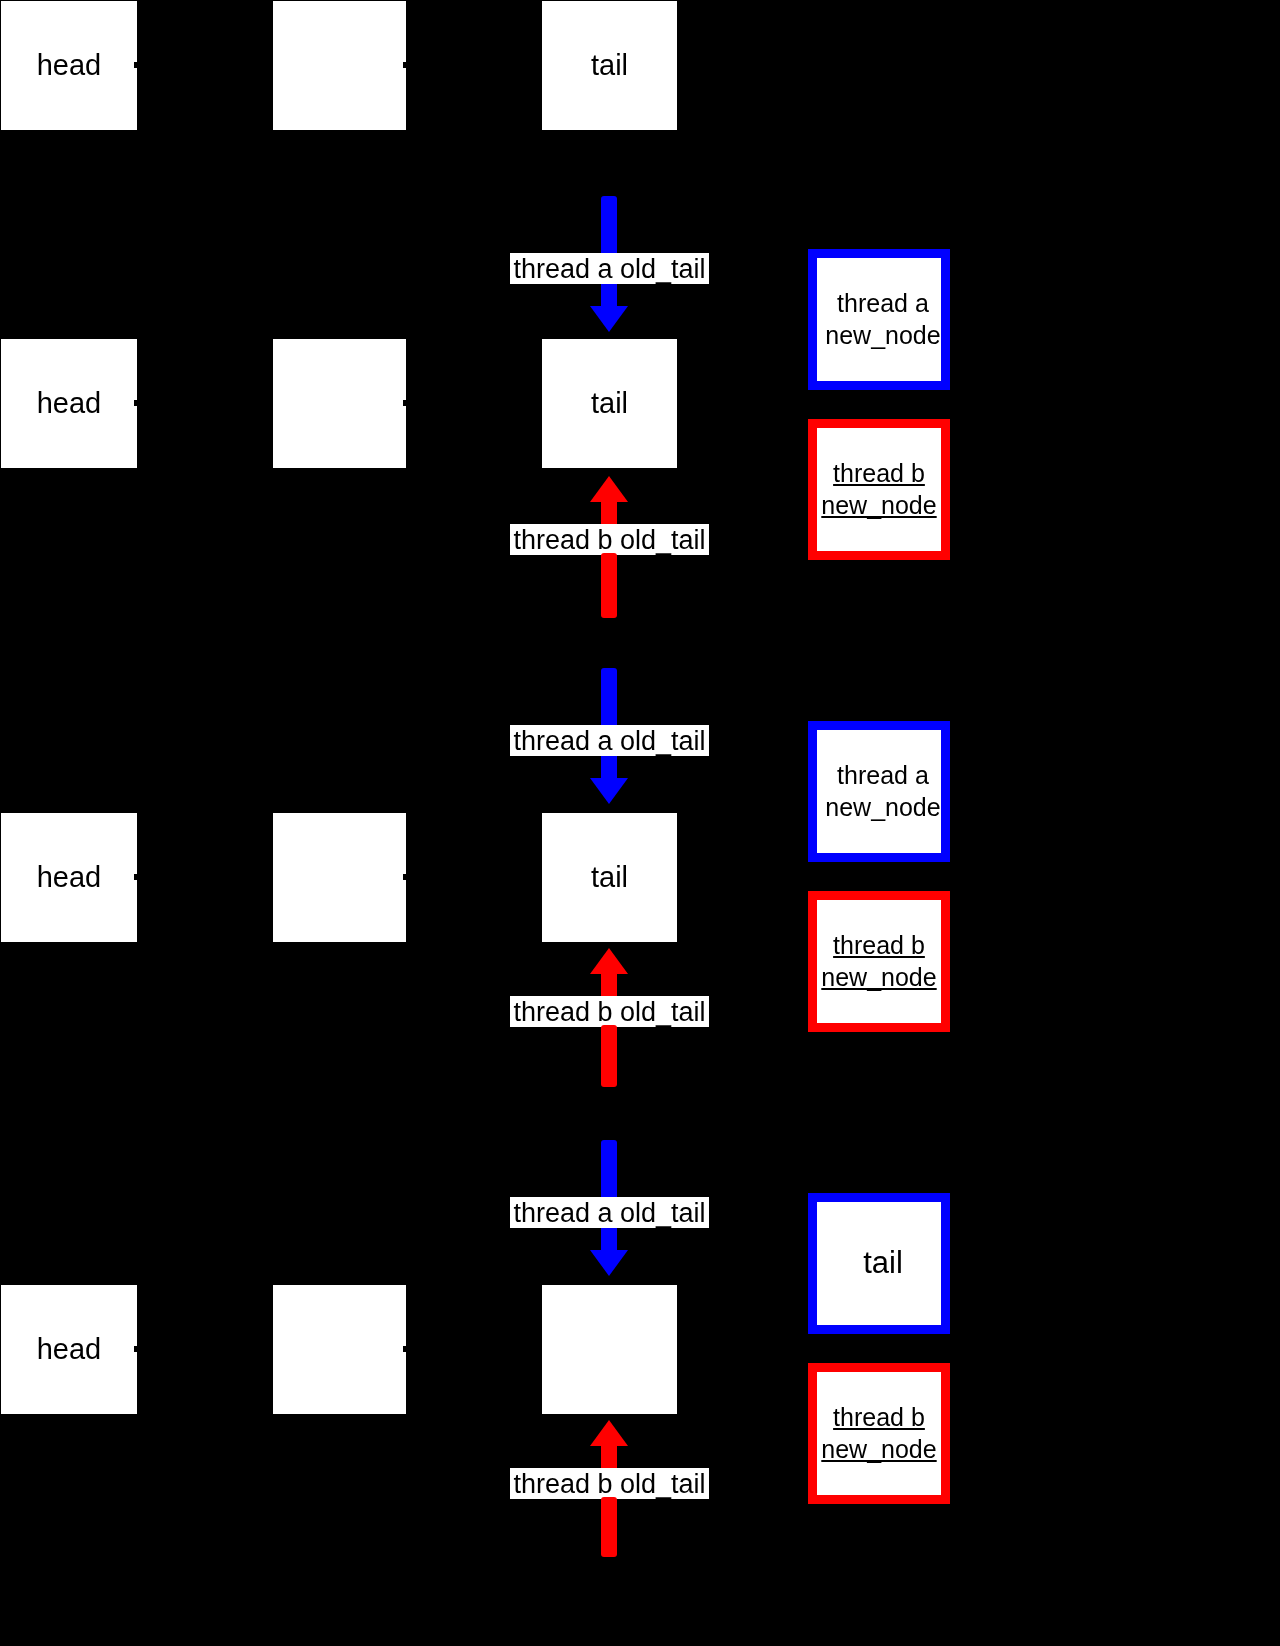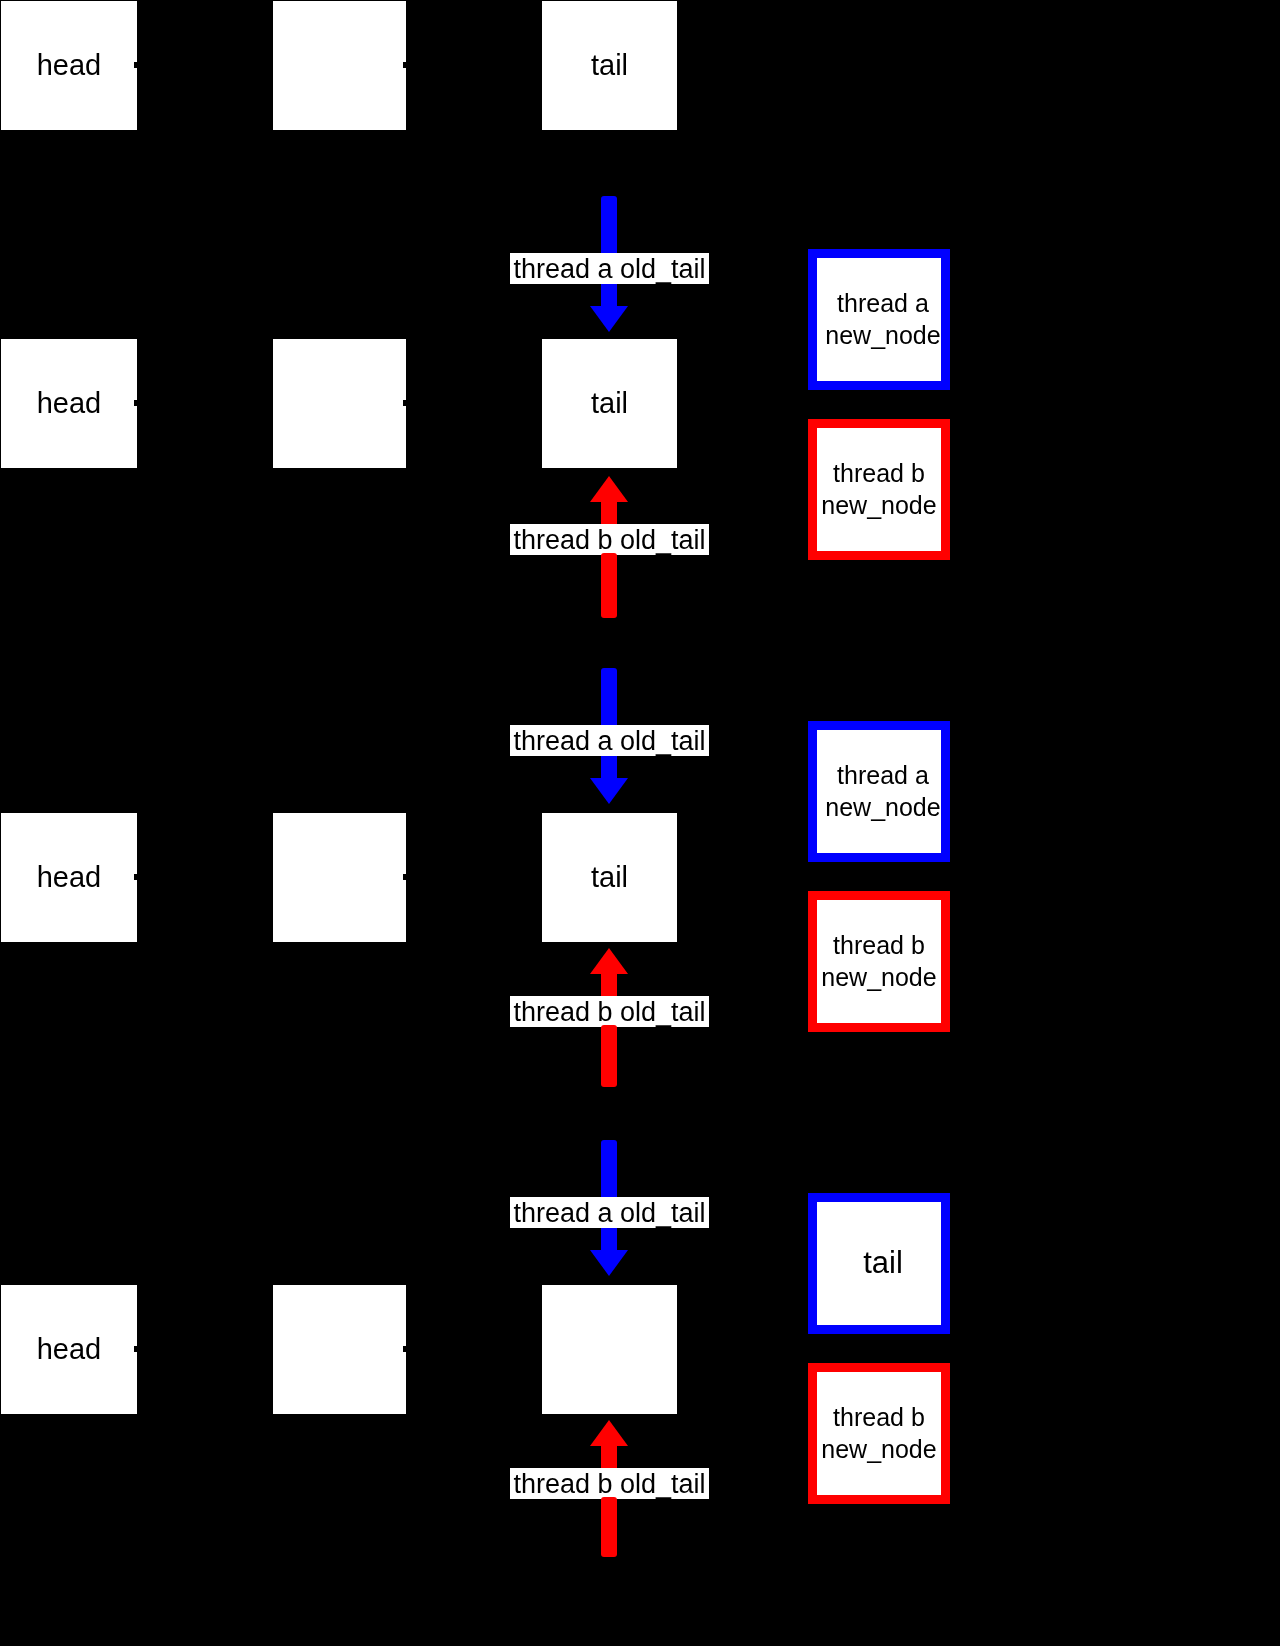--- a/index.html
+++ b/index.html
@@ -18,21 +18,21 @@
   }
 
   
   .tnode{
     position:absolute;background:#ffffff;box-sizing:border-box;
     display:flex;align-items:center;justify-content:center;
     font-size:25px;line-height:1.25;color:#000;text-align:center;
     white-space:pre-line;
   }
   .tnode.blue{border:9px solid #0000ff;padding-left:8px;}
-  .tnode.red{border:9px solid #ff0000;}
+  .tnode.red{border:9px solid #ff0000;text-decoration:underline;}
   .tnode.big{font-size:31px;}
   .shaft{position:absolute;width:16px;}
   .shaft.blue{background:#0000ff;}
   .shaft.red{background:#ff0000;}
   .head-down{
     position:absolute;width:0;height:0;
     border-left:19px solid transparent;border-right:19px solid transparent;
   }
   .head-down.blue{border-top:26px solid #0000ff;}
   .head-up{

